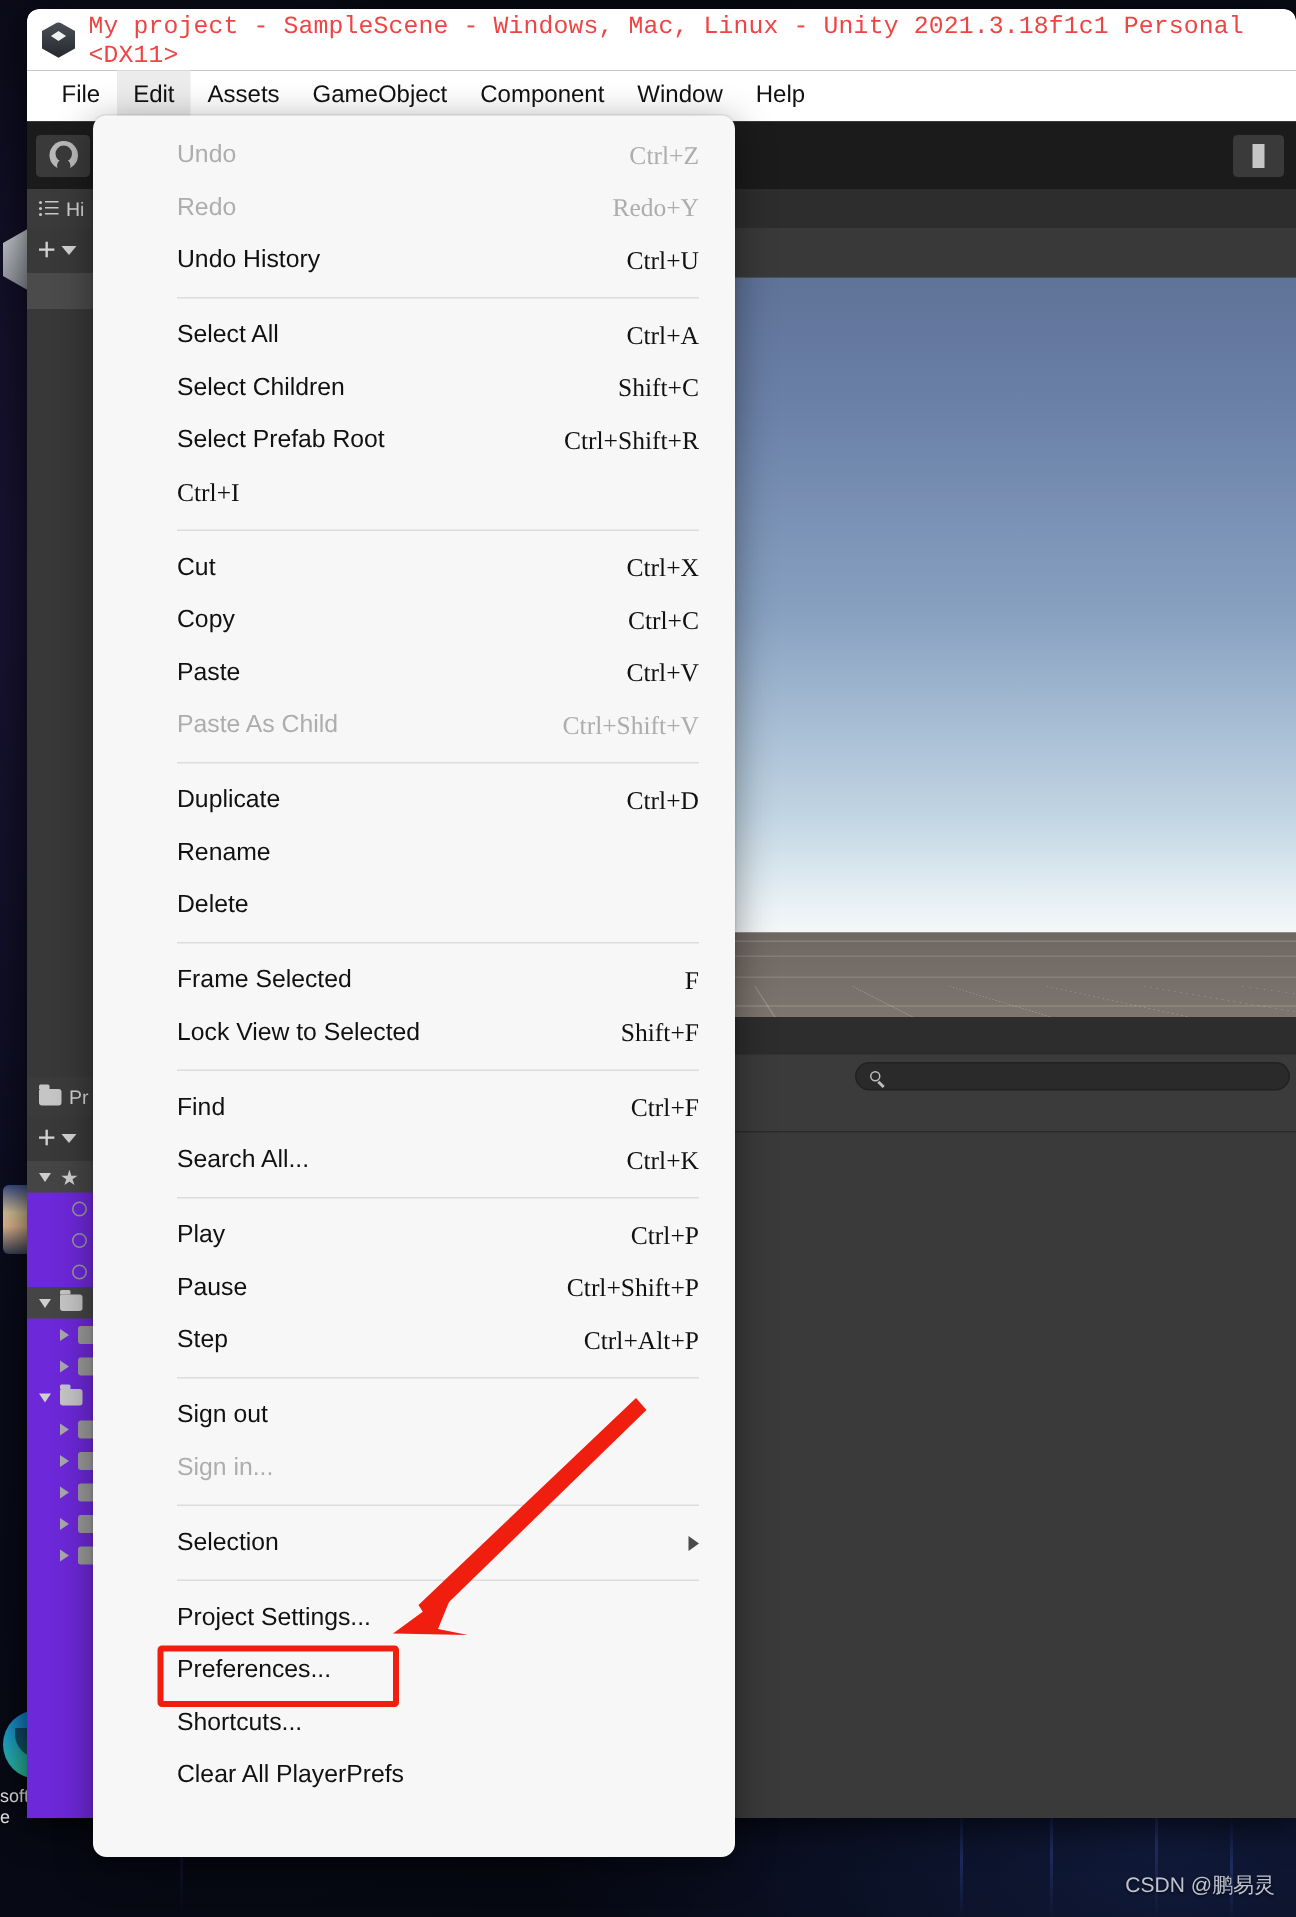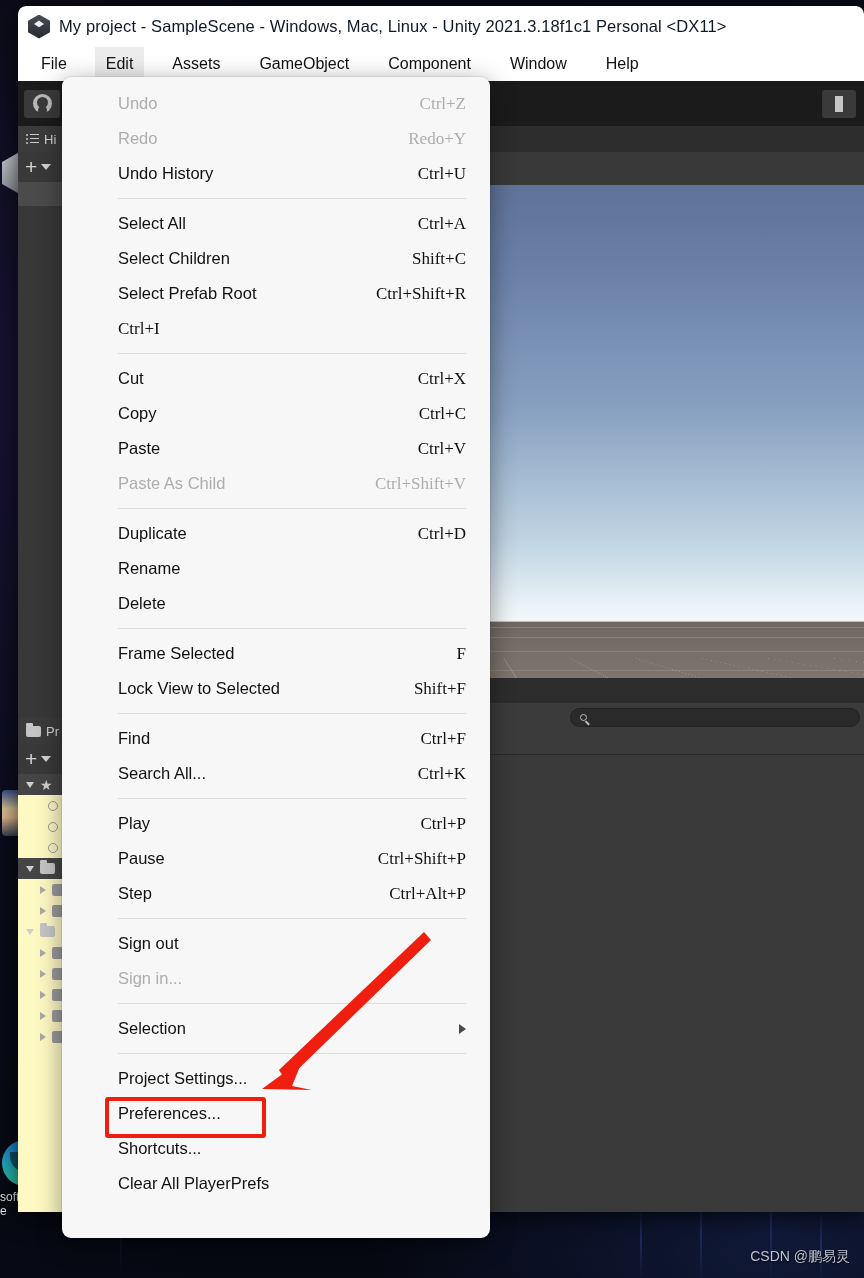--- a/index.html
+++ b/index.html
@@ -70,25 +70,25 @@
     background: linear-gradient(#4a4f57, #25282d);
     clip-path: polygon(50% 0%, 100% 26%, 100% 74%, 50% 100%, 0% 74%, 0% 26%);
     position: relative;
   }
   .unity-logo::after {
     content: ""; position: absolute; left: 5px; top: 5px;
     width: 12px; height: 14px; background: #fff;
     clip-path: polygon(50% 8%, 92% 32%, 50% 56%, 8% 32%);
     opacity: .92;
   }
-  #title-text { font-size: 16.5px; color: #0f172a; letter-spacing: .1px; }
+  #title-text { font-size: 16.5px; color: #ef4444; letter-spacing: .1px; font-family: Liberation Mono, monospace; }
 
   #menu-bar {
     height: 34px; background: #ffffff;
-    display: flex; align-items: stretch; padding-left: 12px; gap: 17px;
+    display: flex; align-items: stretch; padding-left: 12px;
   }
   .menu-bar-item {
     display: flex; align-items: center; padding: 0 11px;
     font-size: 16px; color: #111; cursor: default;
   }
   .menu-bar-item.active { background: #ececec; text-align: right; }
 
   #editor-body { position: absolute; left:0; top: 75px; right: 0; bottom: 0; background: #2b2b2b; }
 
   
@@ -150,21 +150,21 @@
   .caret-down {
     width: 0; height: 0; border-left: 5px solid transparent;
     border-right: 5px solid transparent; border-top: 6px solid #d3d3d3;
   }
   .search-strip { height: 24px; background: #4b4b4b; }
   .hier-body { position: absolute; left:0; right:0; top: 80px; bottom: 0; background: #383838; }
 
   
   #project-panel-left {
     position: absolute; left: 0; width: 62px; top: 637px; bottom: 0;
-    background: #fef9c3;
+    background: #6d28d9;
   }
   .folder-glyph {
     width: 15px; height: 11px; background: #c5c5c5; border-radius: 1px 2px 2px 2px;
     position: relative; flex: 0 0 auto;
   }
   .folder-glyph::before {
     content:""; position:absolute; left:0; top:-3px; width:7px; height:3px;
     background:#c5c5c5; border-radius:1px 1px 0 0;
   }
   .tree-row {

